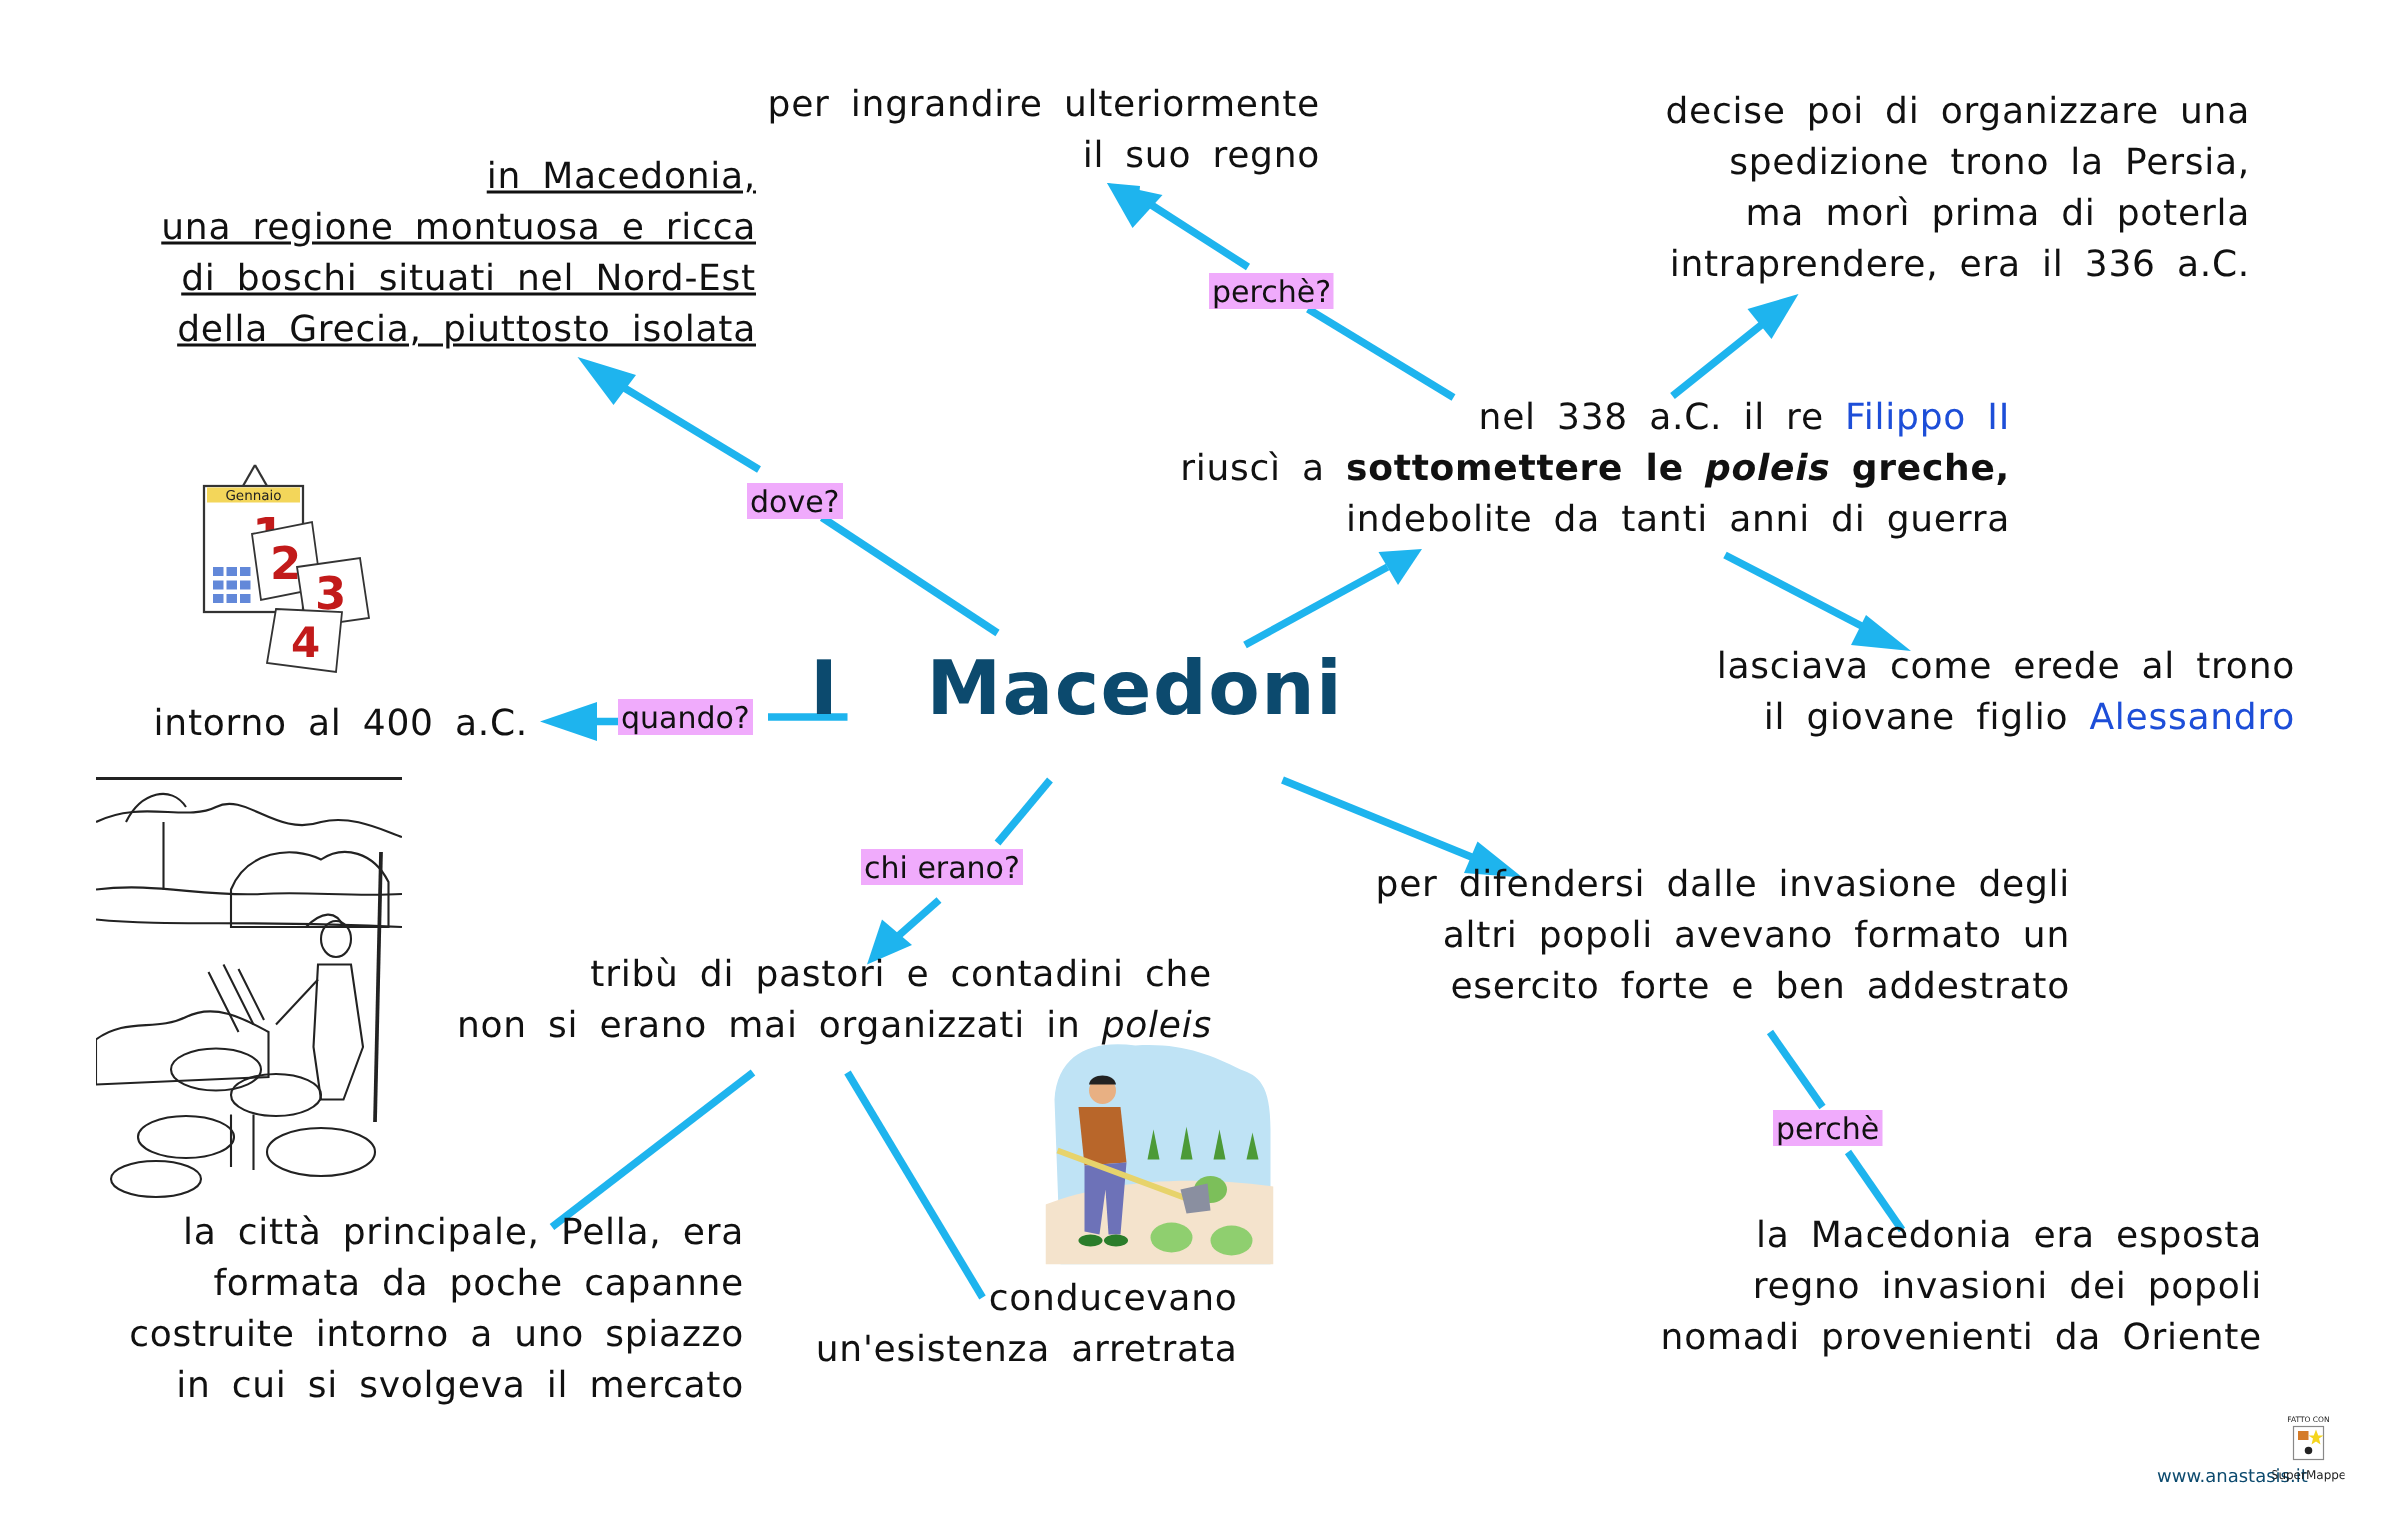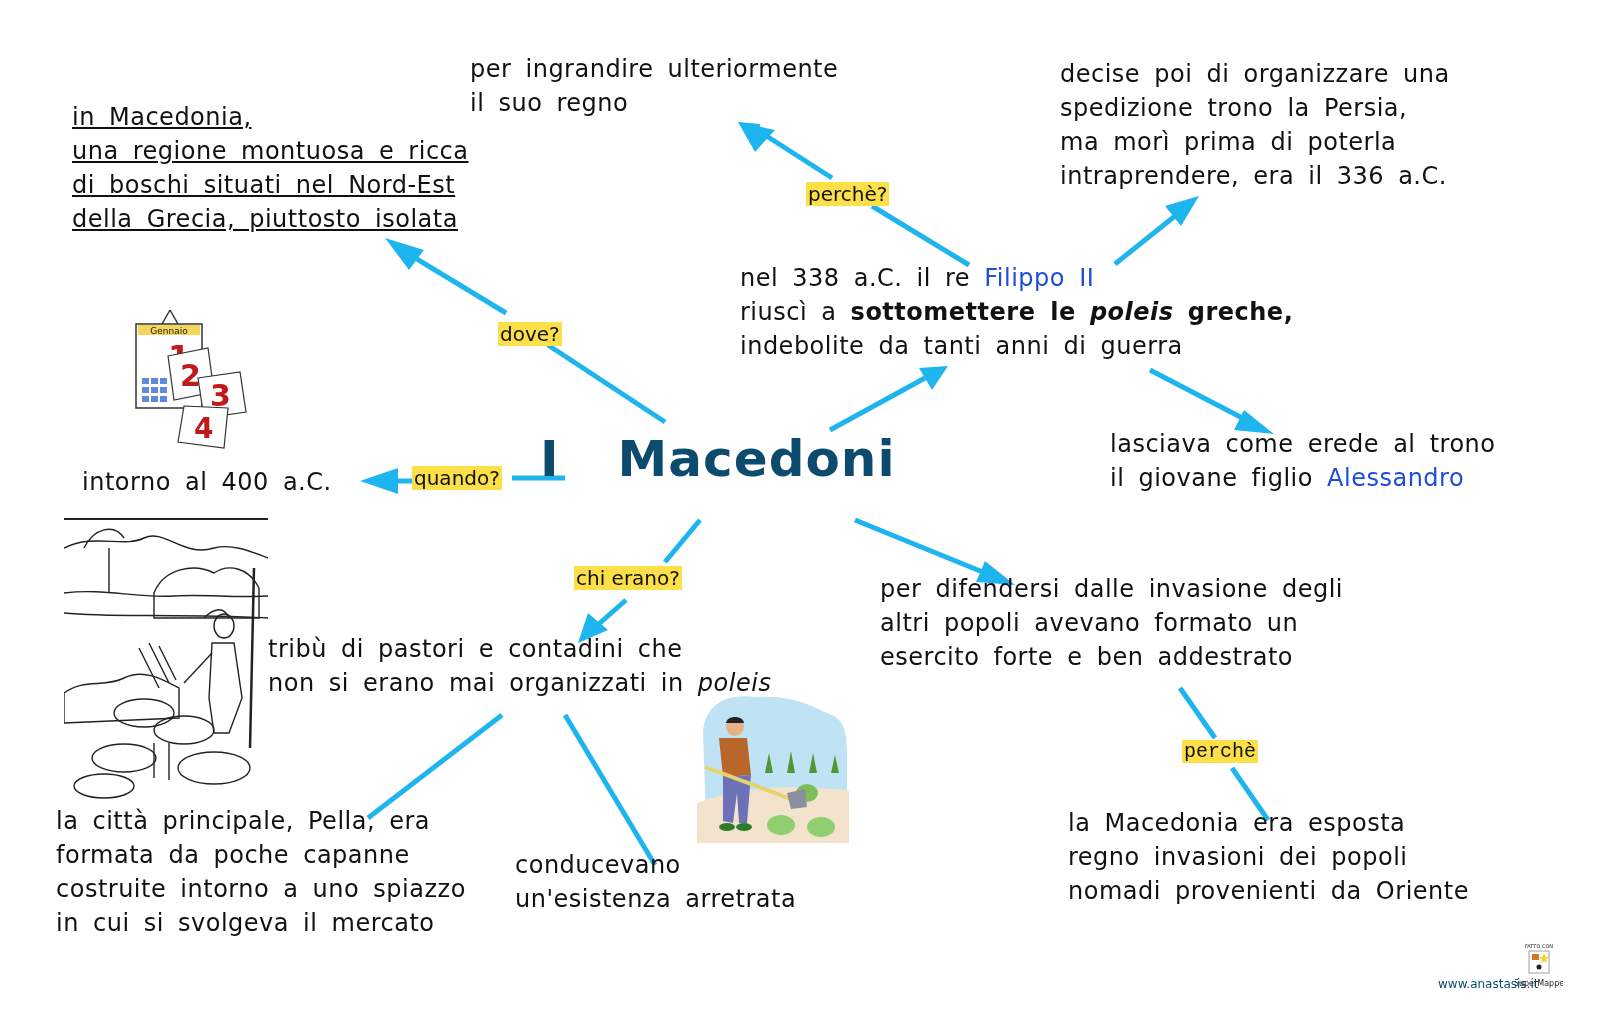--- a/index.html
+++ b/index.html
@@ -1,22 +1,22 @@
 <!DOCTYPE html>
 <html><head>
 <meta charset="utf-8">
 <style>
   html,body{margin:0;padding:0;background:#ffffff;}
   body{width:1600px;height:1010px;position:relative;overflow:hidden;
        font-family:"DejaVu Sans","Liberation Sans",sans-serif;color:#111;}
   #arrows{position:absolute;left:0;top:0;width:1600px;height:1010px;pointer-events:none;}
-  .node{position:absolute;text-align:left;font-size:24px;line-height:34px;
+  .node{position:absolute;text-align:right;font-size:24px;line-height:34px;
         word-spacing:6px;letter-spacing:0.5px;color:#111;white-space:nowrap;}
   .node .line{display:block;}
-  .lbl{position:absolute;font-size:20px;color:#111;background:#fde047;padding:0 2px;white-space:nowrap;}
+  .lbl{position:absolute;font-size:20px;color:#111;background:#f0abfc;padding:0 2px;white-space:nowrap;}
   .red{color:#1d4ed8;}
   .bold{font-weight:bold;}
   .ital{font-style:italic;}
   #title{position:absolute;left:540px;top:430px;font-size:50px;font-weight:bold;
          color:#0c4a6e;letter-spacing:1px;white-space:nowrap;
          font-family:"DejaVu Sans","Liberation Sans",sans-serif;}
   #title .i{margin-right:58px;}
   .pic{position:absolute;}
   #footer{position:absolute;left:1438px;top:977px;font-size:12px;color:#0c4a6e;font-family:"DejaVu Sans",sans-serif;}
   #badge{position:absolute;left:1515px;top:940px;width:48px;height:52px;}
@@ -71,21 +71,21 @@
 </svg>
 
 <div id="title">
   <span class="i">I</span><span>Macedoni</span>
 </div>
 
 <div class="lbl" style="left:498px;top:322px;">dove?</div>
 <div class="lbl" style="left:412px;top:466px;">quando?</div>
 <div class="lbl" style="left:806px;top:182px;">perchè?</div>
 <div class="lbl" style="left:574px;top:566px;">chi erano?</div>
-<div class="lbl" style="left:1182px;top:740px;font-family:Liberation Mono, monospace;">perchè</div>
+<div class="lbl" style="left:1182px;top:740px;">perchè</div>
 
 <div class="node" style="left:72px;top:100px;width:432px;text-decoration:underline;">
   <span class="line">in Macedonia,</span>
   <span class="line">una regione montuosa e ricca</span>
   <span class="line">di boschi situati nel Nord-Est</span>
   <span class="line">della Grecia, piuttosto isolata</span>
 </div>
 
 <div class="node" style="left:82px;top:465px;width:270px;">
   <span class="line">intorno al 400 a.C.</span>

